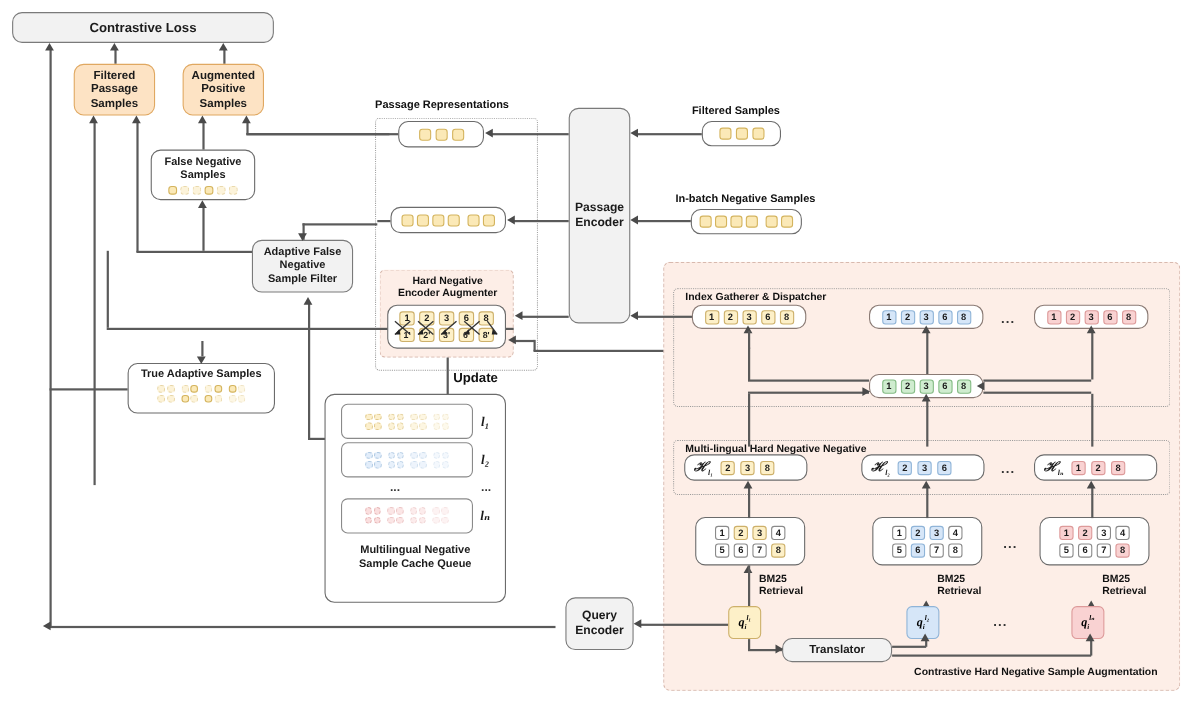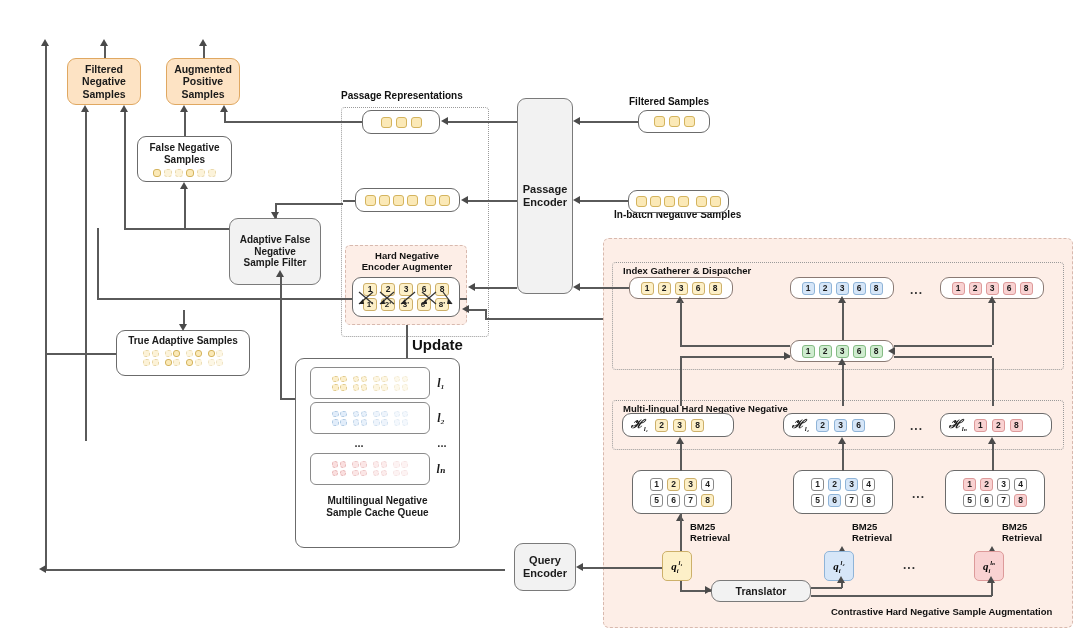--- a/index.html
+++ b/index.html
@@ -80,33 +80,34 @@
   <div class="region-pink-inner" style="left:612px;top:400px;width:452px;height:50px;"></div>
   <div class="region-label" style="left:620px;top:403px;font-size:9.5px;background:#fdeee7;padding:0 3px;">Multi-lingual Hard Negative Negative</div>
 
   <div class="region-dotted" style="left:341px;top:107px;width:148px;height:230px;"></div>
   <div class="region-label" style="left:341px;top:90px;font-size:10px;">Passage Representations</div>
 
   <div class="abs" style="left:345px;top:245px;width:122px;height:80px;background:#fdeee7;border:1.3px dashed #d8b9ae;border-radius:5px;"></div>
   <div class="region-label" style="left:352px;top:250px;width:110px;text-align:center;font-size:9.5px;white-space:pre-line;">Hard Negative
 Encoder Augmenter</div>
 
+  <div class="box grey" style="left:11px;top:11px;width:238px;height:28px;font-size:12px;">Contrastive Loss</div>
 
   <div class="ln lnv" style="left:45px;top:45px;height:525px;"></div>
   <div class="arw up" style="left:41px;top:39px;"></div>
   <div class="ln lnh" style="left:45px;top:569px;width:460px;"></div>
 
   <div class="ln lnv" style="left:104px;top:45px;height:13px;"></div>
   <div class="arw up" style="left:100px;top:39px;"></div>
 
   <div class="ln lnv" style="left:203px;top:45px;height:13px;"></div>
   <div class="arw up" style="left:199px;top:39px;"></div>
 
   <div class="box orange" style="left:67px;top:58px;width:74px;height:47px;font-size:10.5px;white-space:pre-line;">Filtered
-Negative
+Passage
 Samples</div>
 
   <div class="box orange" style="left:166px;top:58px;width:74px;height:47px;font-size:10.5px;white-space:pre-line;">Augmented
 Positive
 Samples</div>
 
   <div class="ln lnv" style="left:85px;top:111px;height:330px;"></div>
   <div class="arw up" style="left:81px;top:105px;"></div>
   <div class="ln lnv" style="left:124px;top:111px;height:118px;"></div>
   <div class="arw up" style="left:120px;top:105px;"></div>
@@ -120,21 +121,21 @@
   <div class="ln lnh" style="left:224px;top:121px;width:130px;"></div>
 
   <div class="box" style="left:137px;top:136px;width:95px;height:46px;font-size:10px;flex-direction:column;white-space:pre-line;justify-content:flex-start;padding-top:5px;">
     <span>False Negative
 Samples</span>
     <span id="fn-row" style="display:flex;gap:3px;margin-top:3px;"><span class="sq y" style="width: 8px; height: 8px;"></span><span class="dsq" style="width: 8px; height: 8px; background: rgb(251, 233, 183); border-width: 1px; border-color: rgb(212, 180, 94); opacity: 0.5;"></span><span class="dsq" style="width: 8px; height: 8px; background: rgb(251, 233, 183); border-width: 1px; border-color: rgb(212, 180, 94); opacity: 0.5;"></span><span class="sq y" style="width: 8px; height: 8px;"></span><span class="dsq" style="width: 8px; height: 8px; background: rgb(251, 233, 183); border-width: 1px; border-color: rgb(212, 180, 94); opacity: 0.5;"></span><span class="dsq" style="width: 8px; height: 8px; background: rgb(251, 233, 183); border-width: 1px; border-color: rgb(212, 180, 94); opacity: 0.5;"></span></span>
   </div>
   <div class="ln lnv" style="left:184px;top:188px;height:40px;"></div>
   <div class="arw up" style="left:180px;top:182px;"></div>
 
-  <div class="box grey" style="left:229px;top:218px;width:92px;height:67px;font-size:10px;white-space:pre-line;">Adaptive False
+  <div class="box grey" style="left:229px;top:218px;width:92px;height:48px;font-size:10px;white-space:pre-line;">Adaptive False
 Negative
 Sample Filter</div>
 
   <div class="ln lnv" style="left:275px;top:203px;height:15px;"></div>
   <div class="arw down" style="left:271px;top:212px;"></div>
   <div class="ln lnh" style="left:275px;top:203px;width:68px;"></div>
 
   <div class="ln lnv" style="left:280px;top:276px;height:123px;"></div>
   <div class="arw up" style="left:276px;top:270px;"></div>
   <div class="ln lnh" style="left:280px;top:398px;width:34px;"></div>
@@ -225,21 +226,21 @@
   <div class="box" style="left:638px;top:110px;width:72px;height:23px;">
     <span id="ps-row" style="display:flex;gap:4px;">
         <span class="sq y" style="width: 11px; height: 11px;"></span>
         <span class="sq y" style="width: 11px; height: 11px;"></span>
         <span class="sq y" style="width: 11px; height: 11px;"></span>
       </span>
   </div>
   <div class="ln lnh" style="left:579px;top:121px;width:59px;"></div>
   <div class="arw left" style="left:573px;top:117px;"></div>
 
-  <div class="cap" style="left:614px;top:176px;font-size:10px;margin-top:33px;">In-batch Negative Samples</div>
+  <div class="cap" style="left:614px;top:176px;font-size:10px;">In-batch Negative Samples</div>
   <div class="box" style="left:628px;top:190px;width:101px;height:23px;">
     <span id="ib-row" style="display:flex;gap:3px;">
         <span class="sq y" style="width: 11px; height: 11px;"></span>
         <span class="sq y" style="width: 11px; height: 11px;"></span>
         <span class="sq y" style="width: 11px; height: 11px;"></span>
         <span class="sq y" style="width: 11px; height: 11px;"></span>
         <span class="sq y" style="width: 11px; height: 11px; margin-left: 4px;"></span>
         <span class="sq y" style="width: 11px; height: 11px;"></span>
       </span>
   </div>
@@ -282,21 +283,21 @@
     <polygon points="100,14 96,9 95,14" fill="#222"></polygon>
   </svg>
 
   <div class="ln lnh" style="left:468px;top:309px;width:18px;"></div>
   <div class="arw left" style="left:462px;top:305px;"></div>
   <div class="ln lnv" style="left:485px;top:309px;height:10px;"></div>
   <div class="ln lnh" style="left:485px;top:318px;width:118px;"></div>
 
   <div class="ln lnv" style="left:406px;top:325px;height:42px;"></div>
   <div class="arw down" style="left:402px;top:365px;"></div>
-  <div class="cap" style="left:412px;top:336px;font-size:15px;text-align:center;">Update</div>
+  <div class="cap" style="left:412px;top:336px;font-size:12px;text-align:center;">Update</div>
 
   <div class="box" style="left:295px;top:358px;width:165px;height:190px;flex-direction:column;justify-content:flex-start;padding-top:8px;gap:4px;">
     <span id="cache-rows" style="display:flex;flex-direction:column;gap:3px;align-items:center;">
         <span style="display: flex; align-items: center; gap: 7px;">
           <span style="display: flex; flex-direction: column; gap: 2px; justify-content: center; align-items: center; width: 118px; height: 30px; border: 1.2px solid rgb(138, 138, 138); border-radius: 6px; background: rgb(255, 255, 255);">
             <span style="display: flex; gap: 6px;">
               <span style="display: flex; gap: 1.5px;">
                 <span class="dsq" style="width: 6.5px; height: 6.5px; background: rgb(251, 233, 183); border-width: 1px; border-color: rgb(212, 180, 94); opacity: 0.7;"></span>
                 <span class="dsq" style="width: 6.5px; height: 6.5px; background: rgb(251, 233, 183); border-width: 1px; border-color: rgb(212, 180, 94); opacity: 0.7;"></span>
               </span>

